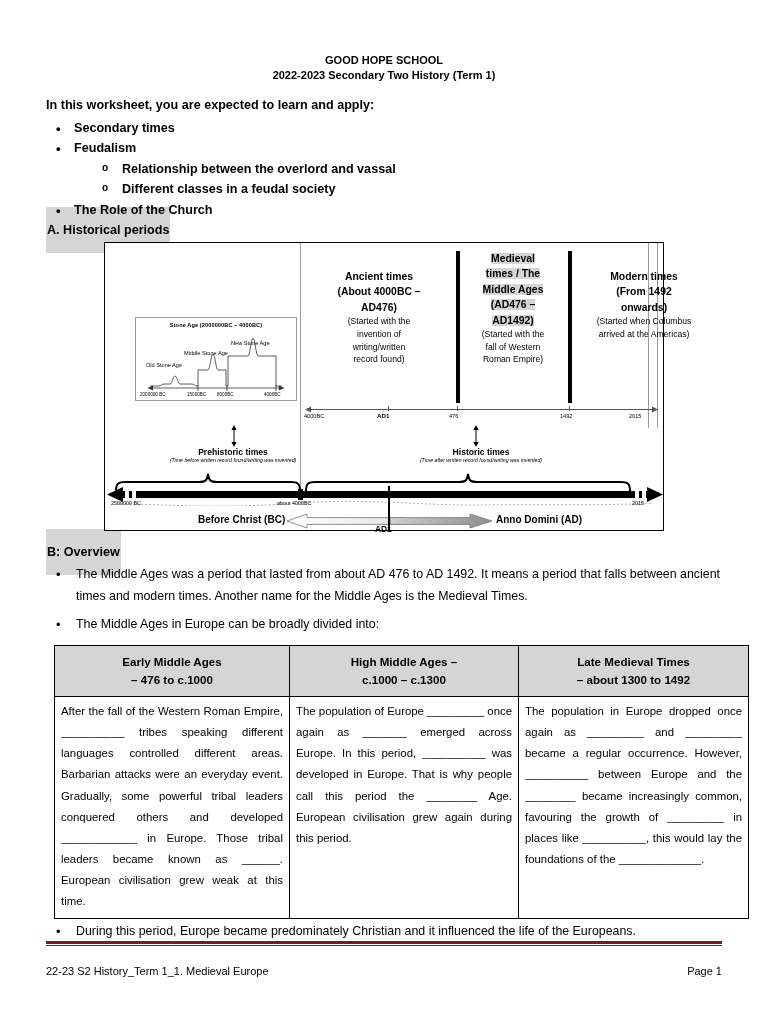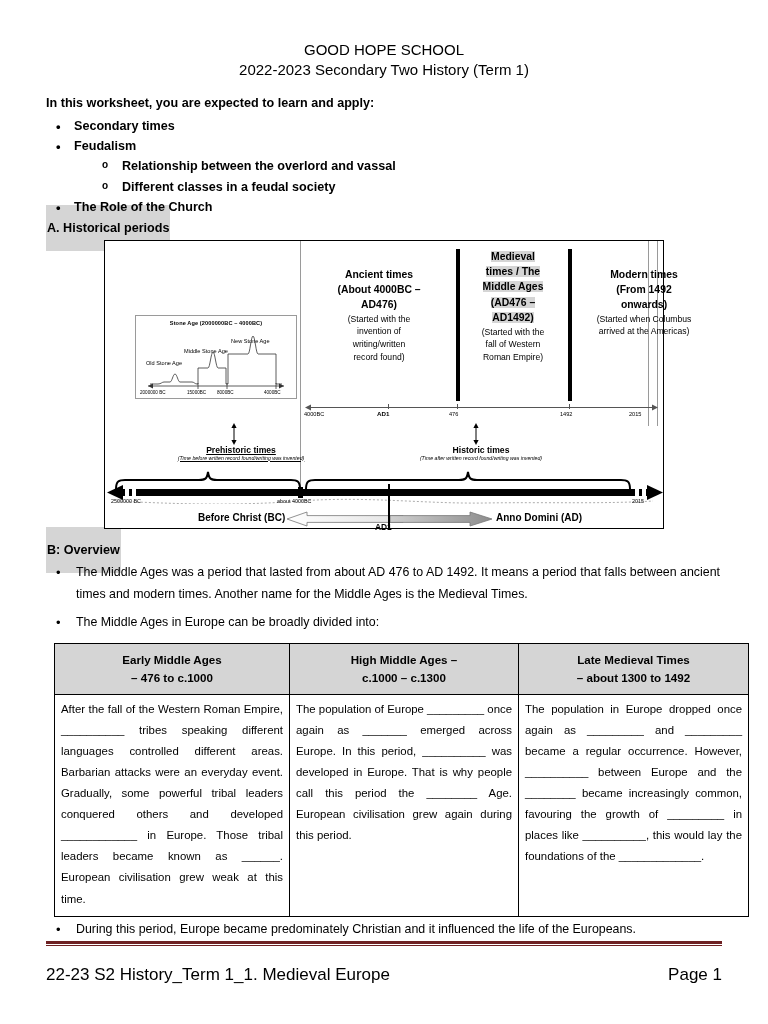--- a/index.html
+++ b/index.html
@@ -24,21 +24,21 @@
     box-sizing: border-box;
   }
   .content {
     position: absolute;
     left: 46px;
     top: 40px;
     width: 676px;
   }
 
   
-  .title-block { text-align: center; font-weight: normal; font-size: 15px; line-height: 1.32; }
+  .title-block { text-align: center; font-weight: bold; font-size: 11px; line-height: 1.32; margin-top: 13px; }
   .title-line { display: block; }
   .title-num-line { display: block; }
   .title-num { display: inline-block; width: 28px; text-align: left; }
 
   
   .intro {
     margin-top: 16px;
     font-weight: bold;
     font-size: 12.6px;
   }
@@ -213,21 +213,21 @@
   }
   .rule-thick { height: 2.6px; background: #6e2123; }
   .rule-gap { height: 1.4px; background: #fff; }
   .rule-thin { height: 1.3px; background: #6e2123; }
   .footer {
     position: absolute;
     left: 46px; right: 46px;
     top: 965px;
     display: flex;
     justify-content: space-between;
-    font-size: 17px;
+    font-size: 11px;
   }
 </style>
 </head>
 <body>
 
 <div class="page">
   <div class="content">
 
     <div class="title-block">
       <span class="title-line">GOOD HOPE SCHOOL</span>
@@ -356,21 +356,21 @@
       <div class="era-axis-lab bold" style="left:272px;">AD1</div>
       <div class="era-axis-lab" style="left:344px;">476</div>
       <div class="era-axis-lab" style="left:455px;">1492</div>
       <div class="era-axis-lab" style="left:524px;">2015</div>
 
       <svg width="10" height="24" style="position:absolute; left:124px; top:182px;">
         <line x1="5" y1="2" x2="5" y2="20" stroke="#000" stroke-width="1"></line>
         <polygon points="5,0 2.4,5 7.6,5" fill="#000"></polygon>
         <polygon points="5,22 2.4,17 7.6,17" fill="#000"></polygon>
       </svg>
-      <div class="period-lab" style="left:24px; top:204px; width:224px;text-decoration:underline;">
+      <div class="period-lab" style="left:16px; top:204px; width:224px;">
         <div class="period-name">Prehistoric times</div>
         <div class="period-desc">(Time before written record found/writing was invented)</div>
       </div>
 
       <svg width="10" height="24" style="position:absolute; left:366px; top:182px;">
         <line x1="5" y1="2" x2="5" y2="20" stroke="#000" stroke-width="1"></line>
         <polygon points="5,0 2.4,5 7.6,5" fill="#000"></polygon>
         <polygon points="5,22 2.4,17 7.6,17" fill="#000"></polygon>
       </svg>
       <div class="period-lab" style="left:256px; top:204px; width:240px;">

